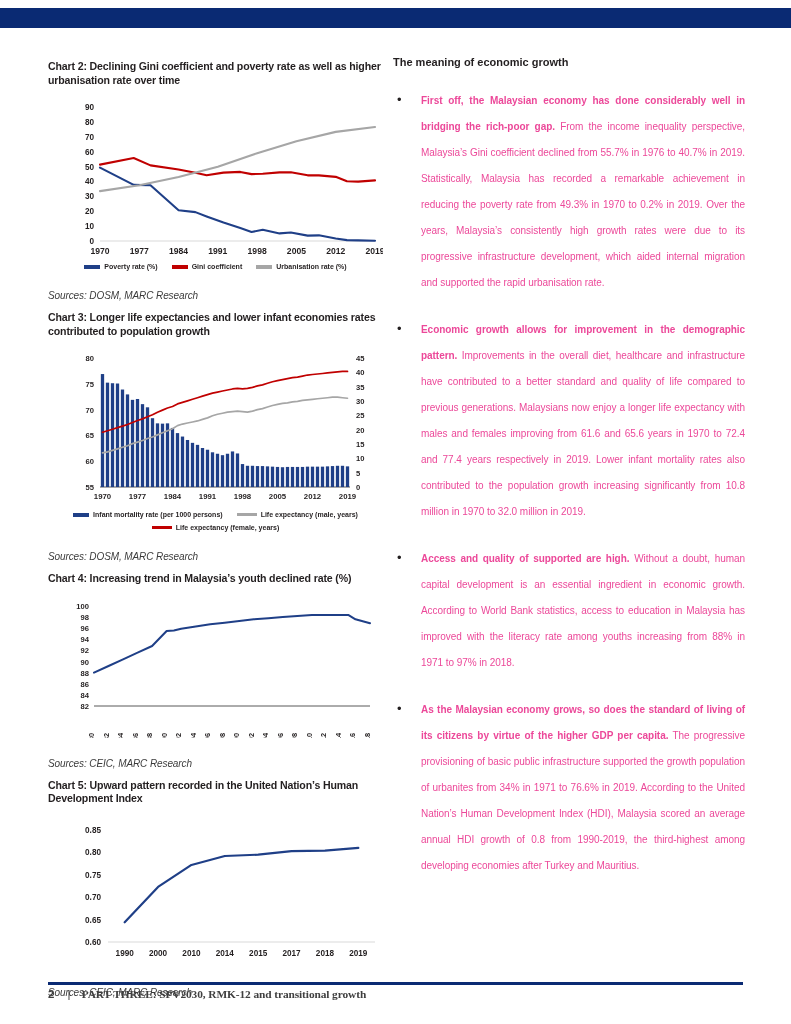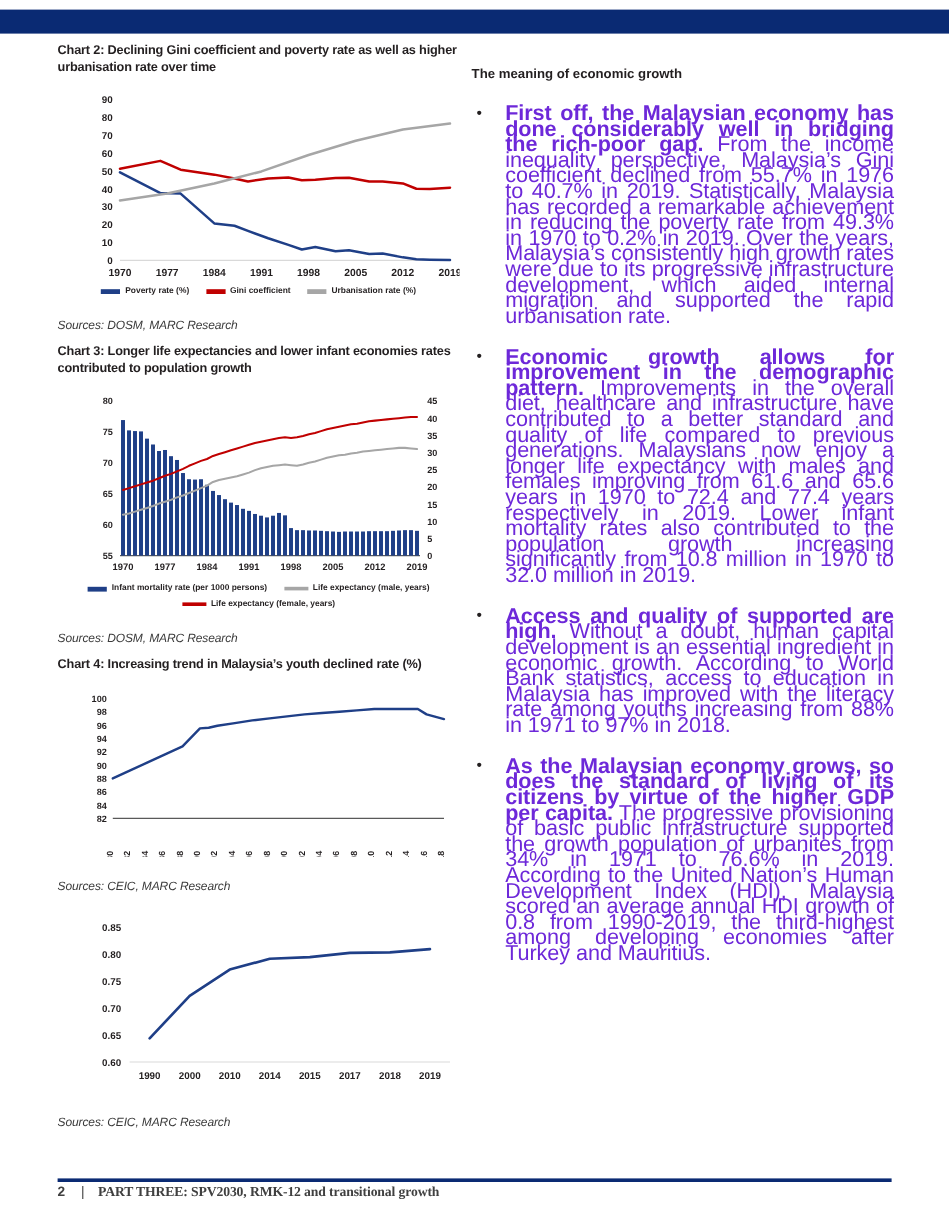--- a/index.html
+++ b/index.html
@@ -8,21 +8,21 @@
     width: 791px; height: 1024px;
     background: #ffffff;
     font-family: "Liberation Sans", sans-serif;
     color: #231f20;
     position: relative;
     overflow: hidden;
   }
   .topbar { position:absolute; left:0; top:8px; width:791px; height:20px; background:#0a2a73; }
   .page { position:absolute; left:0; top:36px; width:791px; height:940px; }
 
-  .col-left  { position:absolute; left:48px;  top:0;  width:335px; }
+  .col-left  { position:absolute; left:48px;  top:24px;  width:335px; }
   .col-right { position:absolute; left:393px; top:20px; width:352px; }
 
   
   .chart-block { margin-bottom: 10px; }
   .chart-title {
     font-weight: bold; font-size: 10.6px; line-height: 13.5px;
     color:#231f20; margin-bottom: 6px; letter-spacing:-0.15px;
   }
   .sources {
     font-style: italic; font-size: 10px; color:#3b3b3b;
@@ -36,22 +36,22 @@
   .legend-swatch { display:inline-block; width:20px; height:2.6px; }
   .legend-swatch.thick { height:4px; width:16px; }
 
   
   .section-head {
     font-weight: bold; font-size: 11px; color:#231f20; margin-bottom: 20px;
   }
   ul.bullets { list-style:none; margin:0; padding:0; }
   ul.bullets > li {
     position: relative; padding-left: 28px; margin-bottom: 21px;
-    font-size: 18px; line-height: 13px; text-align: justify;
-    color:#6d28d9; letter-spacing:-0.05px;
+    font-size: 10px; line-height: 26px; text-align: justify;
+    color:#ec4899; letter-spacing:-0.05px;
   }
   ul.bullets > li::before {
     content:"•"; position:absolute; left:4px; top:-1px; font-size:13px; color:#231f20;
   }
   ul.bullets b { font-weight: bold; }
 
   
   .footer-rule { position:absolute; left:48px; top:982px; width:695px; height:2.5px; background:#0a2a73; }
   .footer { position:absolute; left:48px; top:988px; width:700px;
             font-size:11.4px; font-weight:bold; color:#404040; }
@@ -270,20 +270,21 @@
             </g>
           <g id="c4-lines">
               <polyline points="46.00,80.67 60.53,74.00 75.05,67.33 89.58,60.67 104.11,54.00 118.63,39.00 125.89,38.44 133.16,36.78 147.68,34.56 162.21,32.33 176.74,30.67 191.26,29.00 205.79,27.33 220.32,26.22 234.84,25.11 249.37,24.00 263.89,22.89 278.42,22.89 292.95,22.89 300.21,22.89 307.47,27.33 322.00,31.22" fill="none" stroke="#1f3f87" stroke-width="2" stroke-linejoin="round" stroke-linecap="round"></polyline>
             </g>
         </svg>
       </div>
       <div class="sources">Sources: CEIC, MARC Research</div>
     </div>
 
     <div class="chart-block">
+      <div class="chart-title">Chart 5: Upward pattern recorded in the United Nation’s Human Development Index</div>
       <div class="plot-wrap">
         <svg class="plot-svg" width="335" height="155" viewBox="0 0 335 155">
           <g id="c5-yticks">
               <text x="53" y="133" font-size="8.2" text-anchor="end" font-weight="bold" fill="#231f20" font-family="&quot;Liberation Sans&quot;, sans-serif">0.60</text>
               <text x="53" y="110.59999999999998" font-size="8.2" text-anchor="end" font-weight="bold" fill="#231f20" font-family="&quot;Liberation Sans&quot;, sans-serif">0.65</text>
               <text x="53" y="88.20000000000002" font-size="8.2" text-anchor="end" font-weight="bold" fill="#231f20" font-family="&quot;Liberation Sans&quot;, sans-serif">0.70</text>
               <text x="53" y="65.79999999999998" font-size="8.2" text-anchor="end" font-weight="bold" fill="#231f20" font-family="&quot;Liberation Sans&quot;, sans-serif">0.75</text>
               <text x="53" y="43.39999999999998" font-size="8.2" text-anchor="end" font-weight="bold" fill="#231f20" font-family="&quot;Liberation Sans&quot;, sans-serif">0.80</text>
               <text x="53" y="21" font-size="8.2" text-anchor="end" font-weight="bold" fill="#231f20" font-family="&quot;Liberation Sans&quot;, sans-serif">0.85</text>
             </g>

